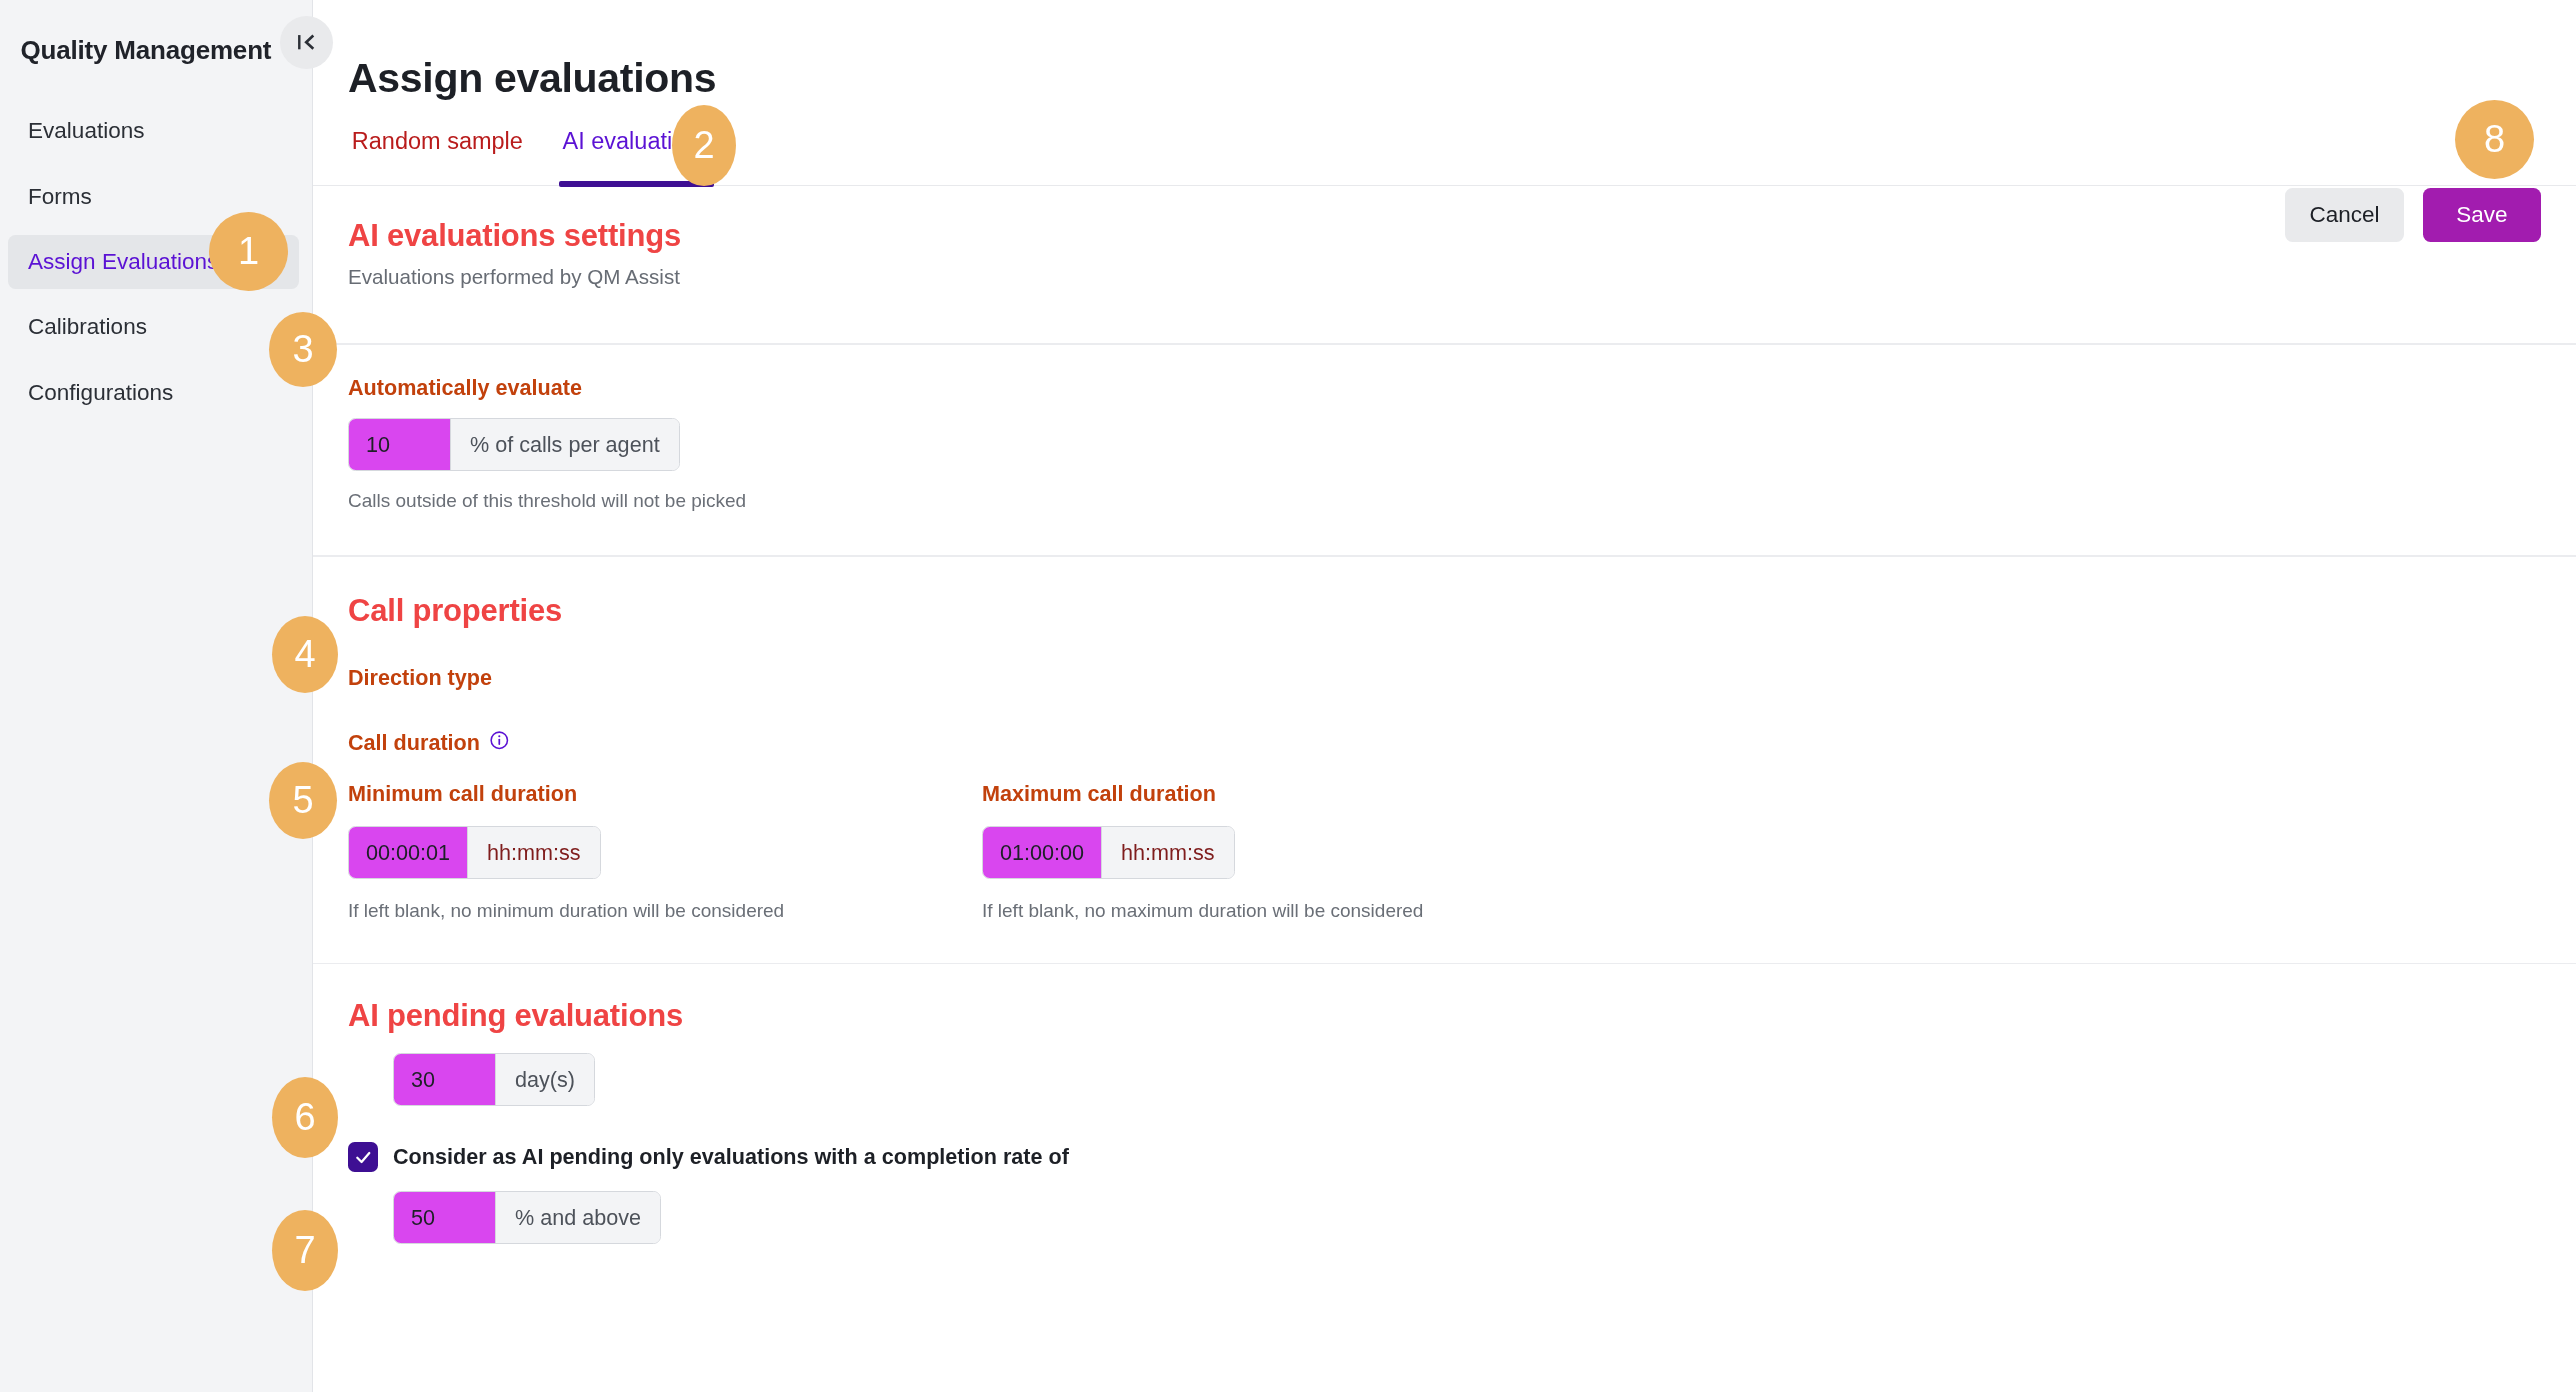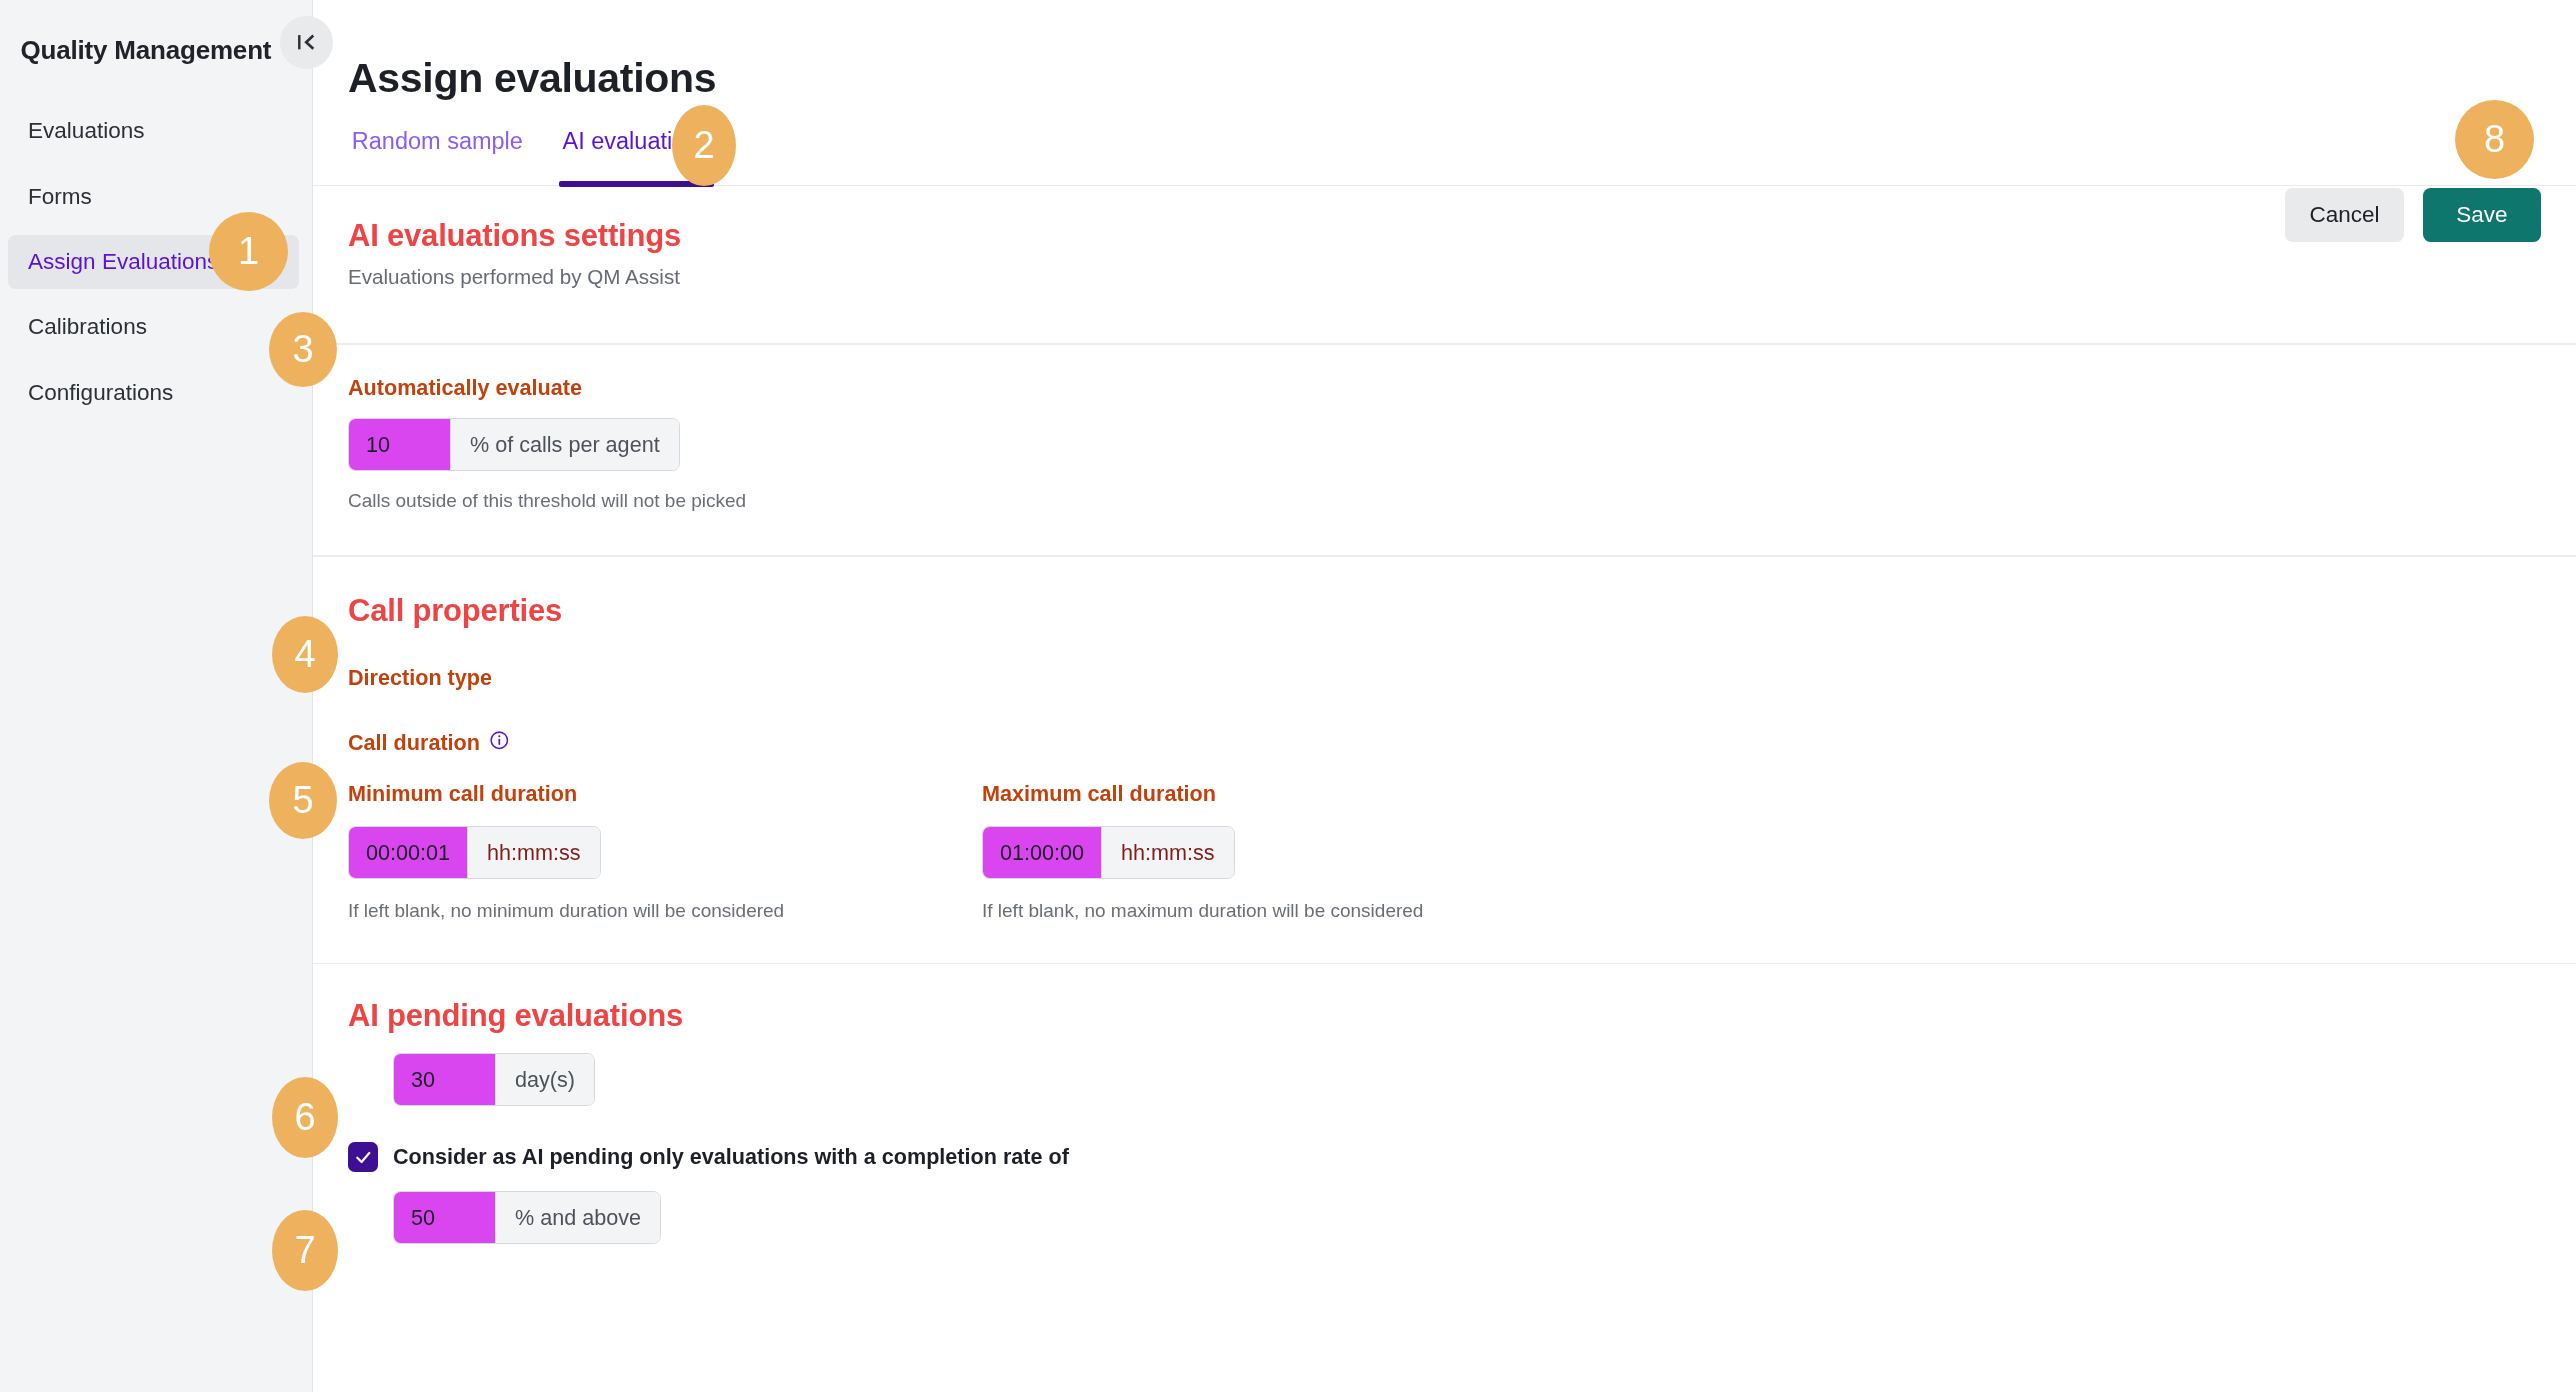--- a/index.html
+++ b/index.html
@@ -77,21 +77,21 @@
   .tabs {
     display: flex;
     gap: 0;
     padding-left: 35px;
     margin-top: 26px;
     border-bottom: 1.9px solid #e8e9ec;
     height: 56px;
   }
   .tab {
     font-size: 23.5px;
-    color: #8b5cf6;
+    color: #b91c1c;
     padding: 0 3.8px 15px 3.8px;
     margin-right: 32px;
     cursor: pointer;
     position: relative;
     line-height: 1;
   }
   .tab.active { color: #5b12d4; }
   .tab.active::after {
     content: "";
     position: absolute;
@@ -127,21 +127,21 @@
     height: 54px;
     min-width: 118px;
     border: none;
     border-radius: 7.5px;
     font-size: 22.5px;
     font-family: inherit;
     cursor: pointer;
     padding: 0 24.4px;
   }
   .btn-cancel { background: #e9eaec; color: #1d2026; }
-  .btn-save { background: #0f766e; color: #ffffff; }
+  .btn-save { background: #a21caf; color: #ffffff; }
 
   .divider {
     height: 1.9px;
     background: #ebecef;
     width: 100%;
   }
 
   .block { padding-left: 35px; }
   .field-label {
     font-size: 21.6px;

